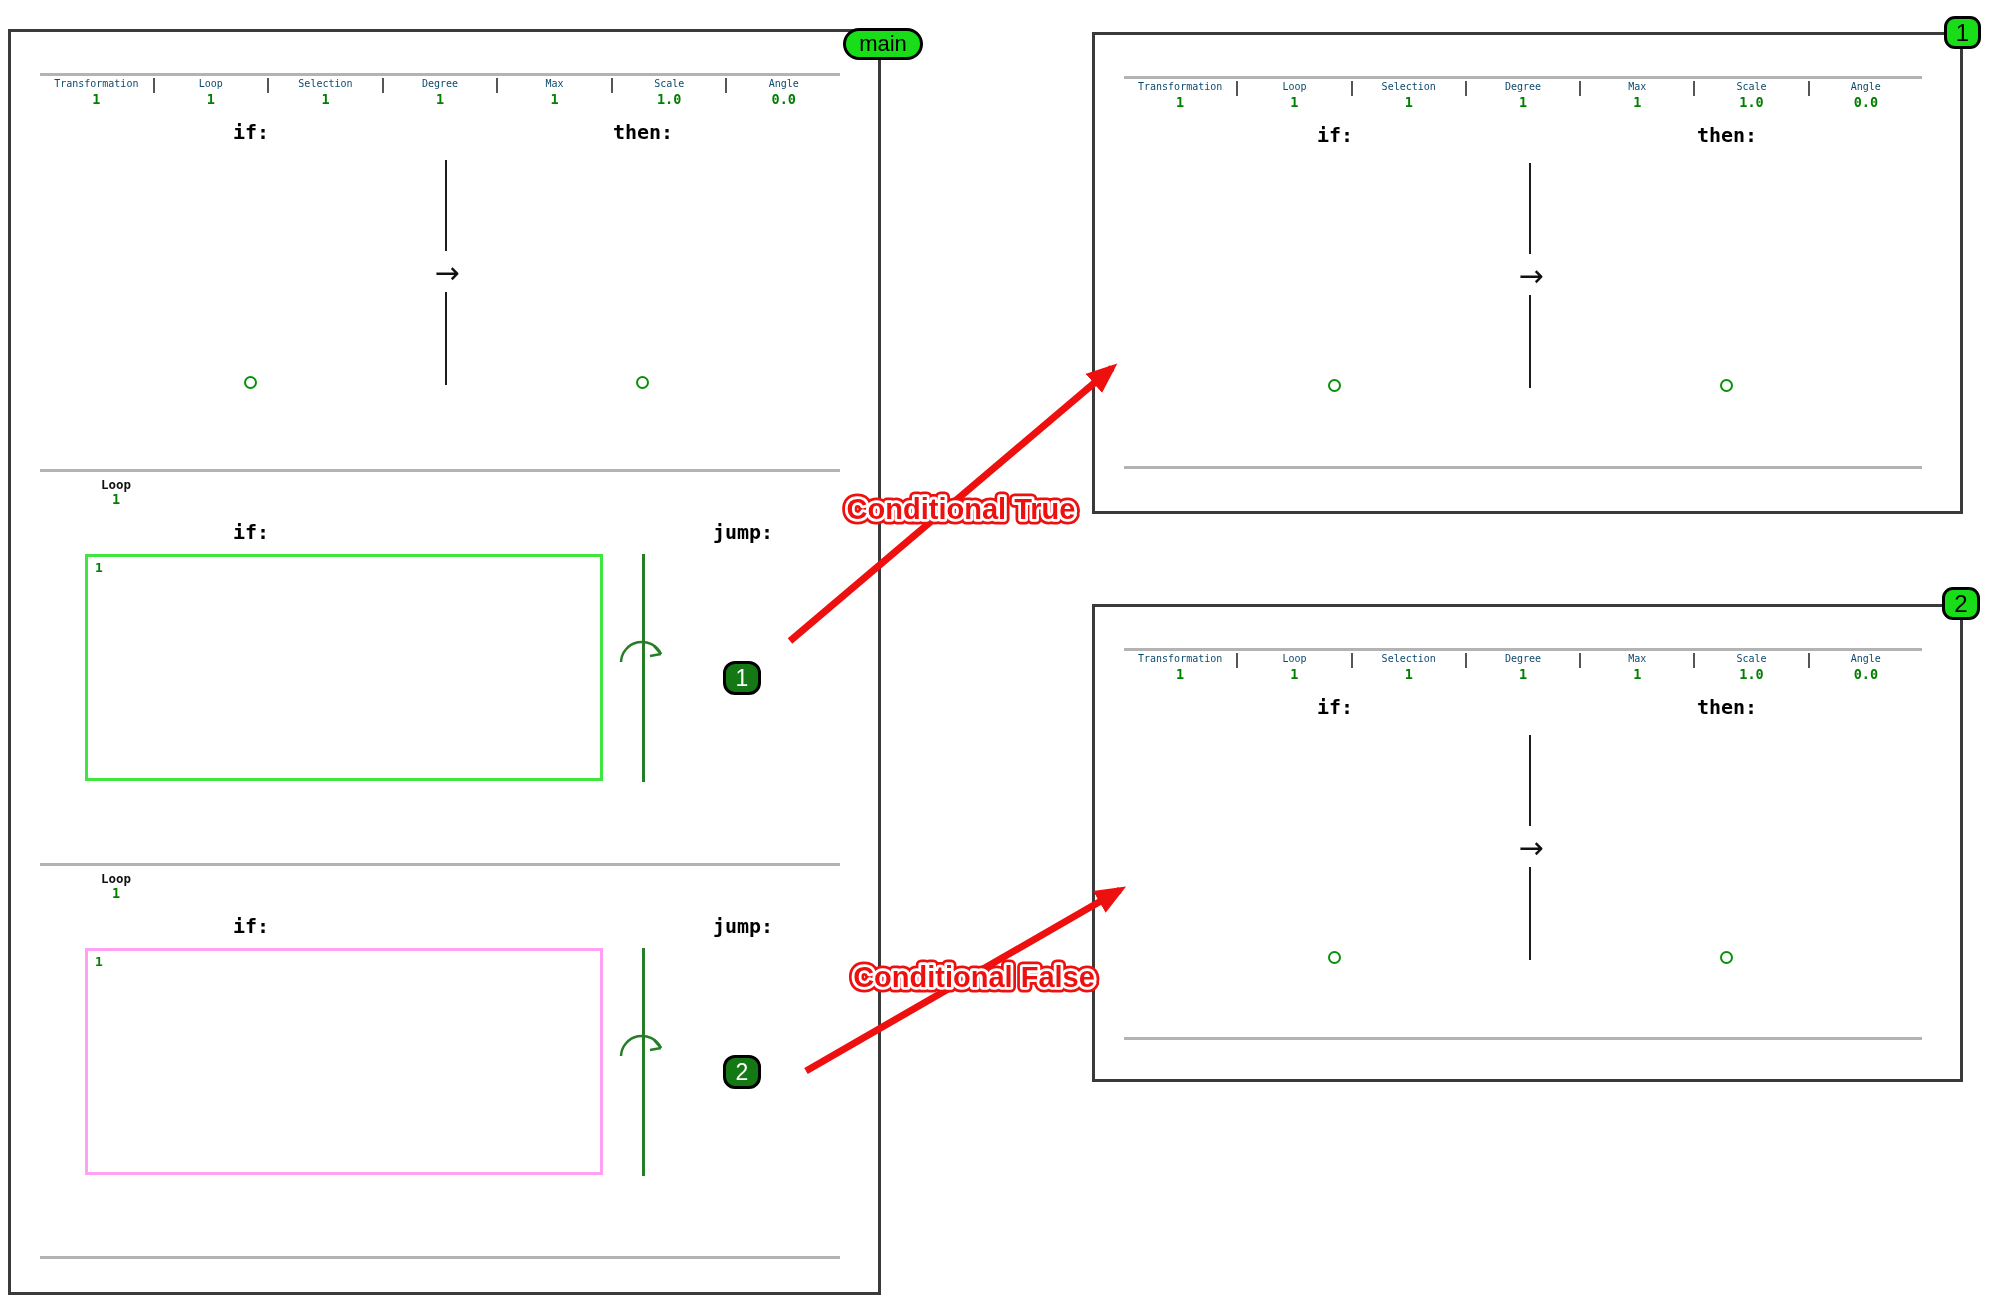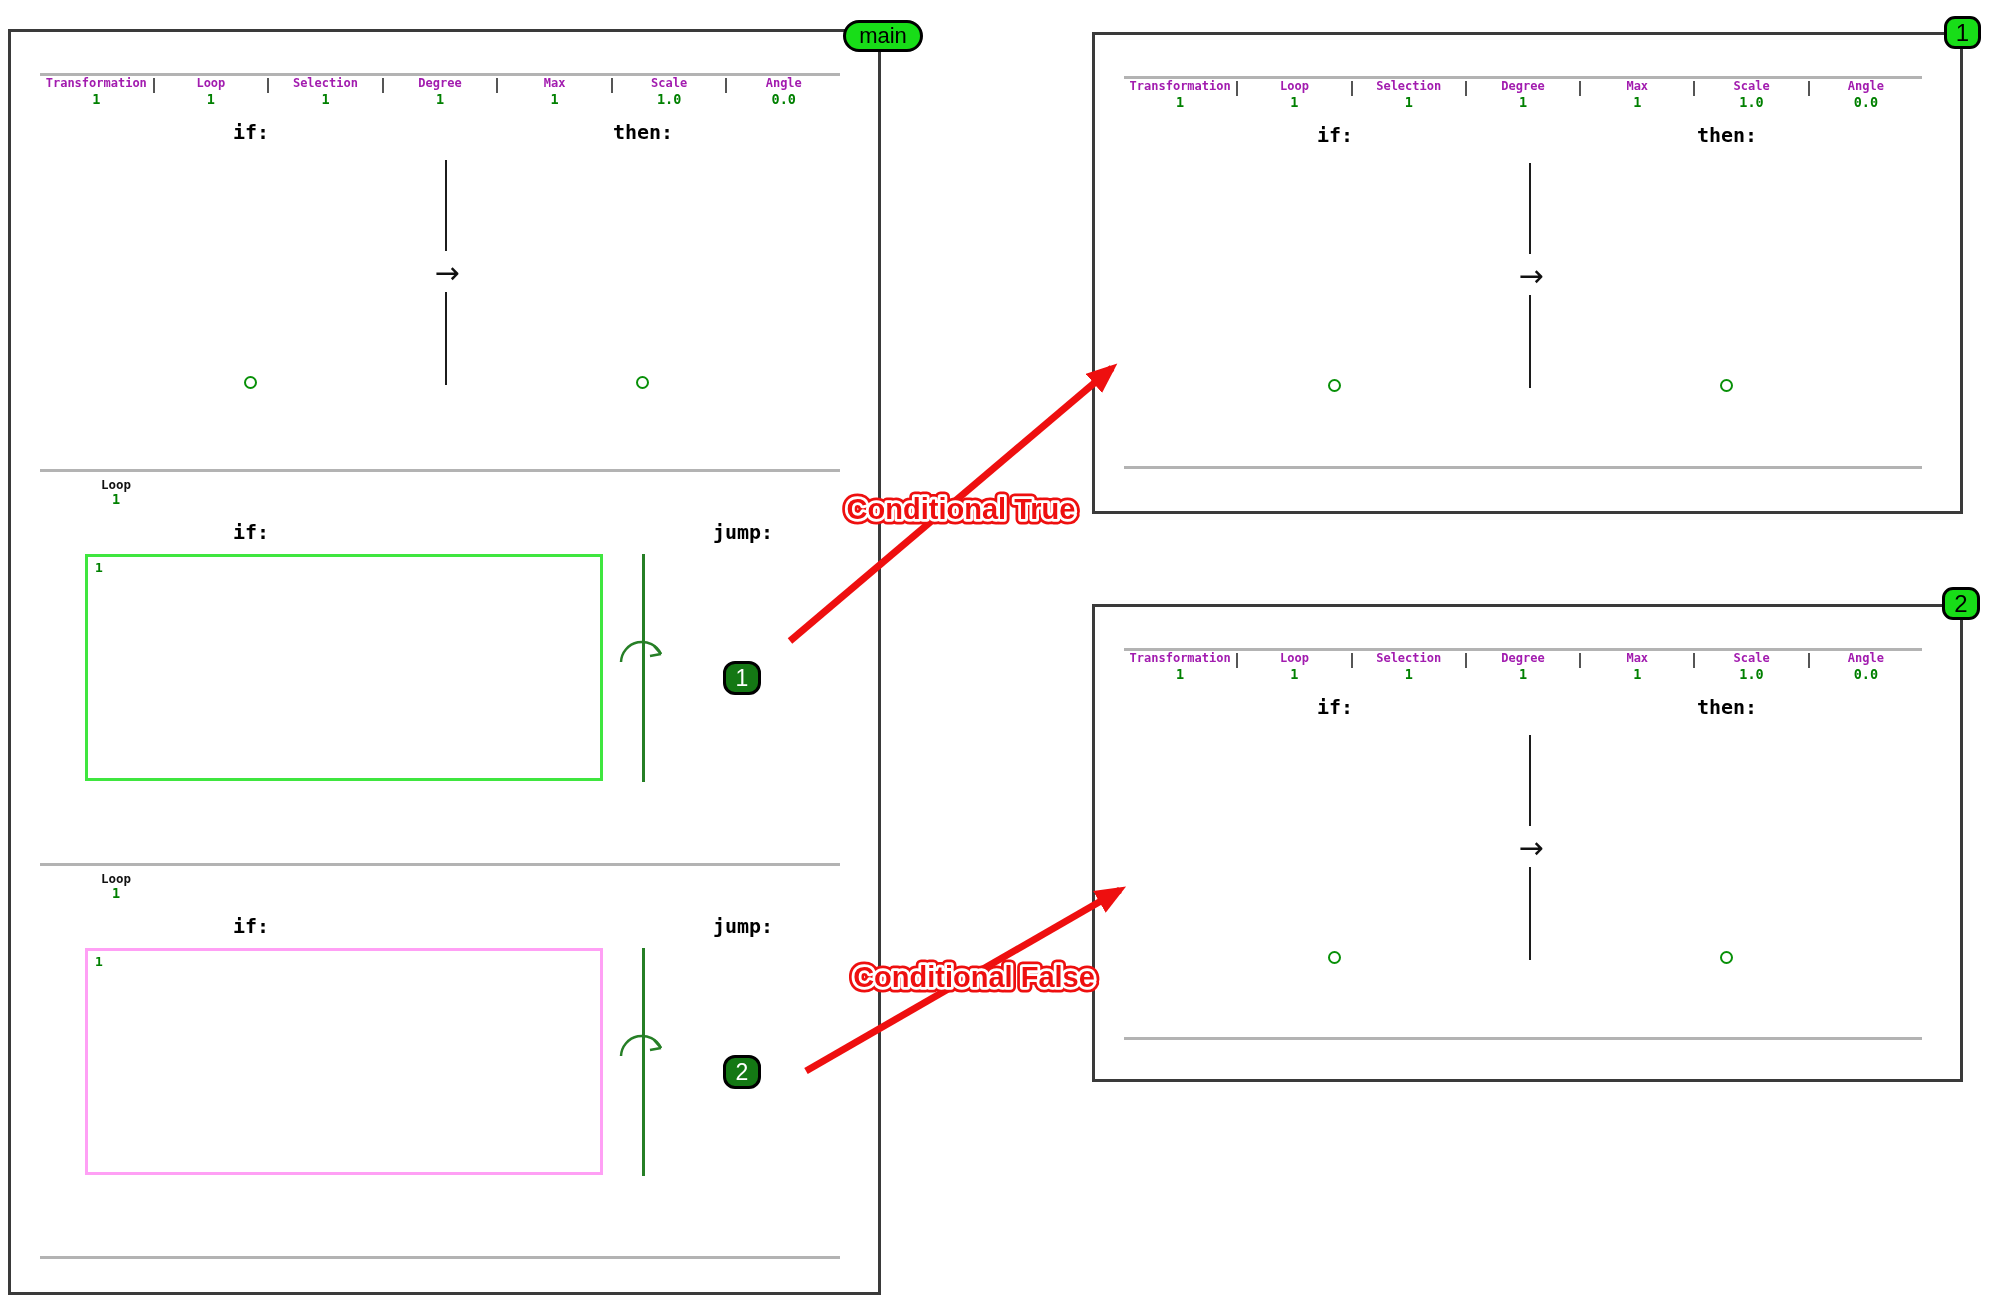--- a/index.html
+++ b/index.html
@@ -5,21 +5,21 @@
   html,body{margin:0;padding:0;background:#ffffff;}
   #canvas{position:relative;width:1994px;height:1308px;background:#fff;overflow:hidden;
           font-family:"DejaVu Sans Mono","Liberation Mono",monospace;}
 
   .panel{position:absolute;border:3px solid #3a3a3a;background:#fff;box-sizing:border-box;}
 
   
   .hline{position:absolute;height:3px;background:#b3b3b3;}
   .header-row{position:absolute;display:flex;align-items:flex-start;}
   .hcol{flex:1;display:flex;flex-direction:column;align-items:center;}
-  .hcol .lbl{font-size:12px;font-weight:bold;color:#a21caf;white-space:nowrap;line-height:13px;}
+  .hcol .lbl{font-size:10px;font-weight:normal;color:#0c4a6e;white-space:nowrap;line-height:13px;}
   .hcol .val{font-size:13.5px;font-weight:bold;color:#008000;margin-top:2px;line-height:14px;}
   .sep{width:2px;height:15px;background:#555;margin-top:1px;flex:0 0 auto;}
 
   .kw{position:absolute;font-size:20px;font-weight:bold;color:#000;text-align:center;width:140px;white-space:nowrap;}
   .vseg{position:absolute;width:2px;background:#1c1c1c;}
   .arrow-glyph{position:absolute;width:80px;text-align:center;font-size:30px;color:#111;
                font-family:"DejaVu Sans","Liberation Sans",sans-serif;line-height:30px;}
   .dot{position:absolute;width:13px;height:13px;border:2.5px solid #089008;border-radius:50%;
        box-sizing:border-box;background:#fff;}
 
@@ -126,21 +126,21 @@
     <div class="loop-line" style="left:631px;top:916px;height:228px;"></div>
     <svg class="arc-icon" style="left:606px;top:997px;" width="52" height="30" viewBox="0 0 52 30">
       <path d="M4 27 A 21 21 0 0 1 44 19" fill="none" stroke="#267f26" stroke-width="2.5"></path>
       <path d="M44 19 L37 11 M44 19 L33 21" fill="none" stroke="#267f26" stroke-width="2.5"></path>
     </svg>
     <div class="jump-badge" style="left:712px;top:1023px;width:38px;height:34px;">2</div>
 
     <div class="hline" style="top:1224px;left:29px;right:38px;"></div>
   </div>
 
-  <div class="pill main-tab" style="left:843px;top:20px;width:80px;height:32px;">main</div>
+  <div class="pill main-tab" style="left:843px;top:28px;width:80px;height:32px;">main</div>
 
   <div class="panel" style="left:1092px;top:32px;width:871px;height:482px;">
     <div class="hline" style="top:41px;left:29px;right:38px;"></div>
     <div class="header-row" style="top:45px;left:29px;right:38px;">
       <div class="hcol">
           <span class="lbl">Transformation</span>
           <span class="val">1</span>
         </div>
       <div class="sep"></div>
       <div class="hcol">

